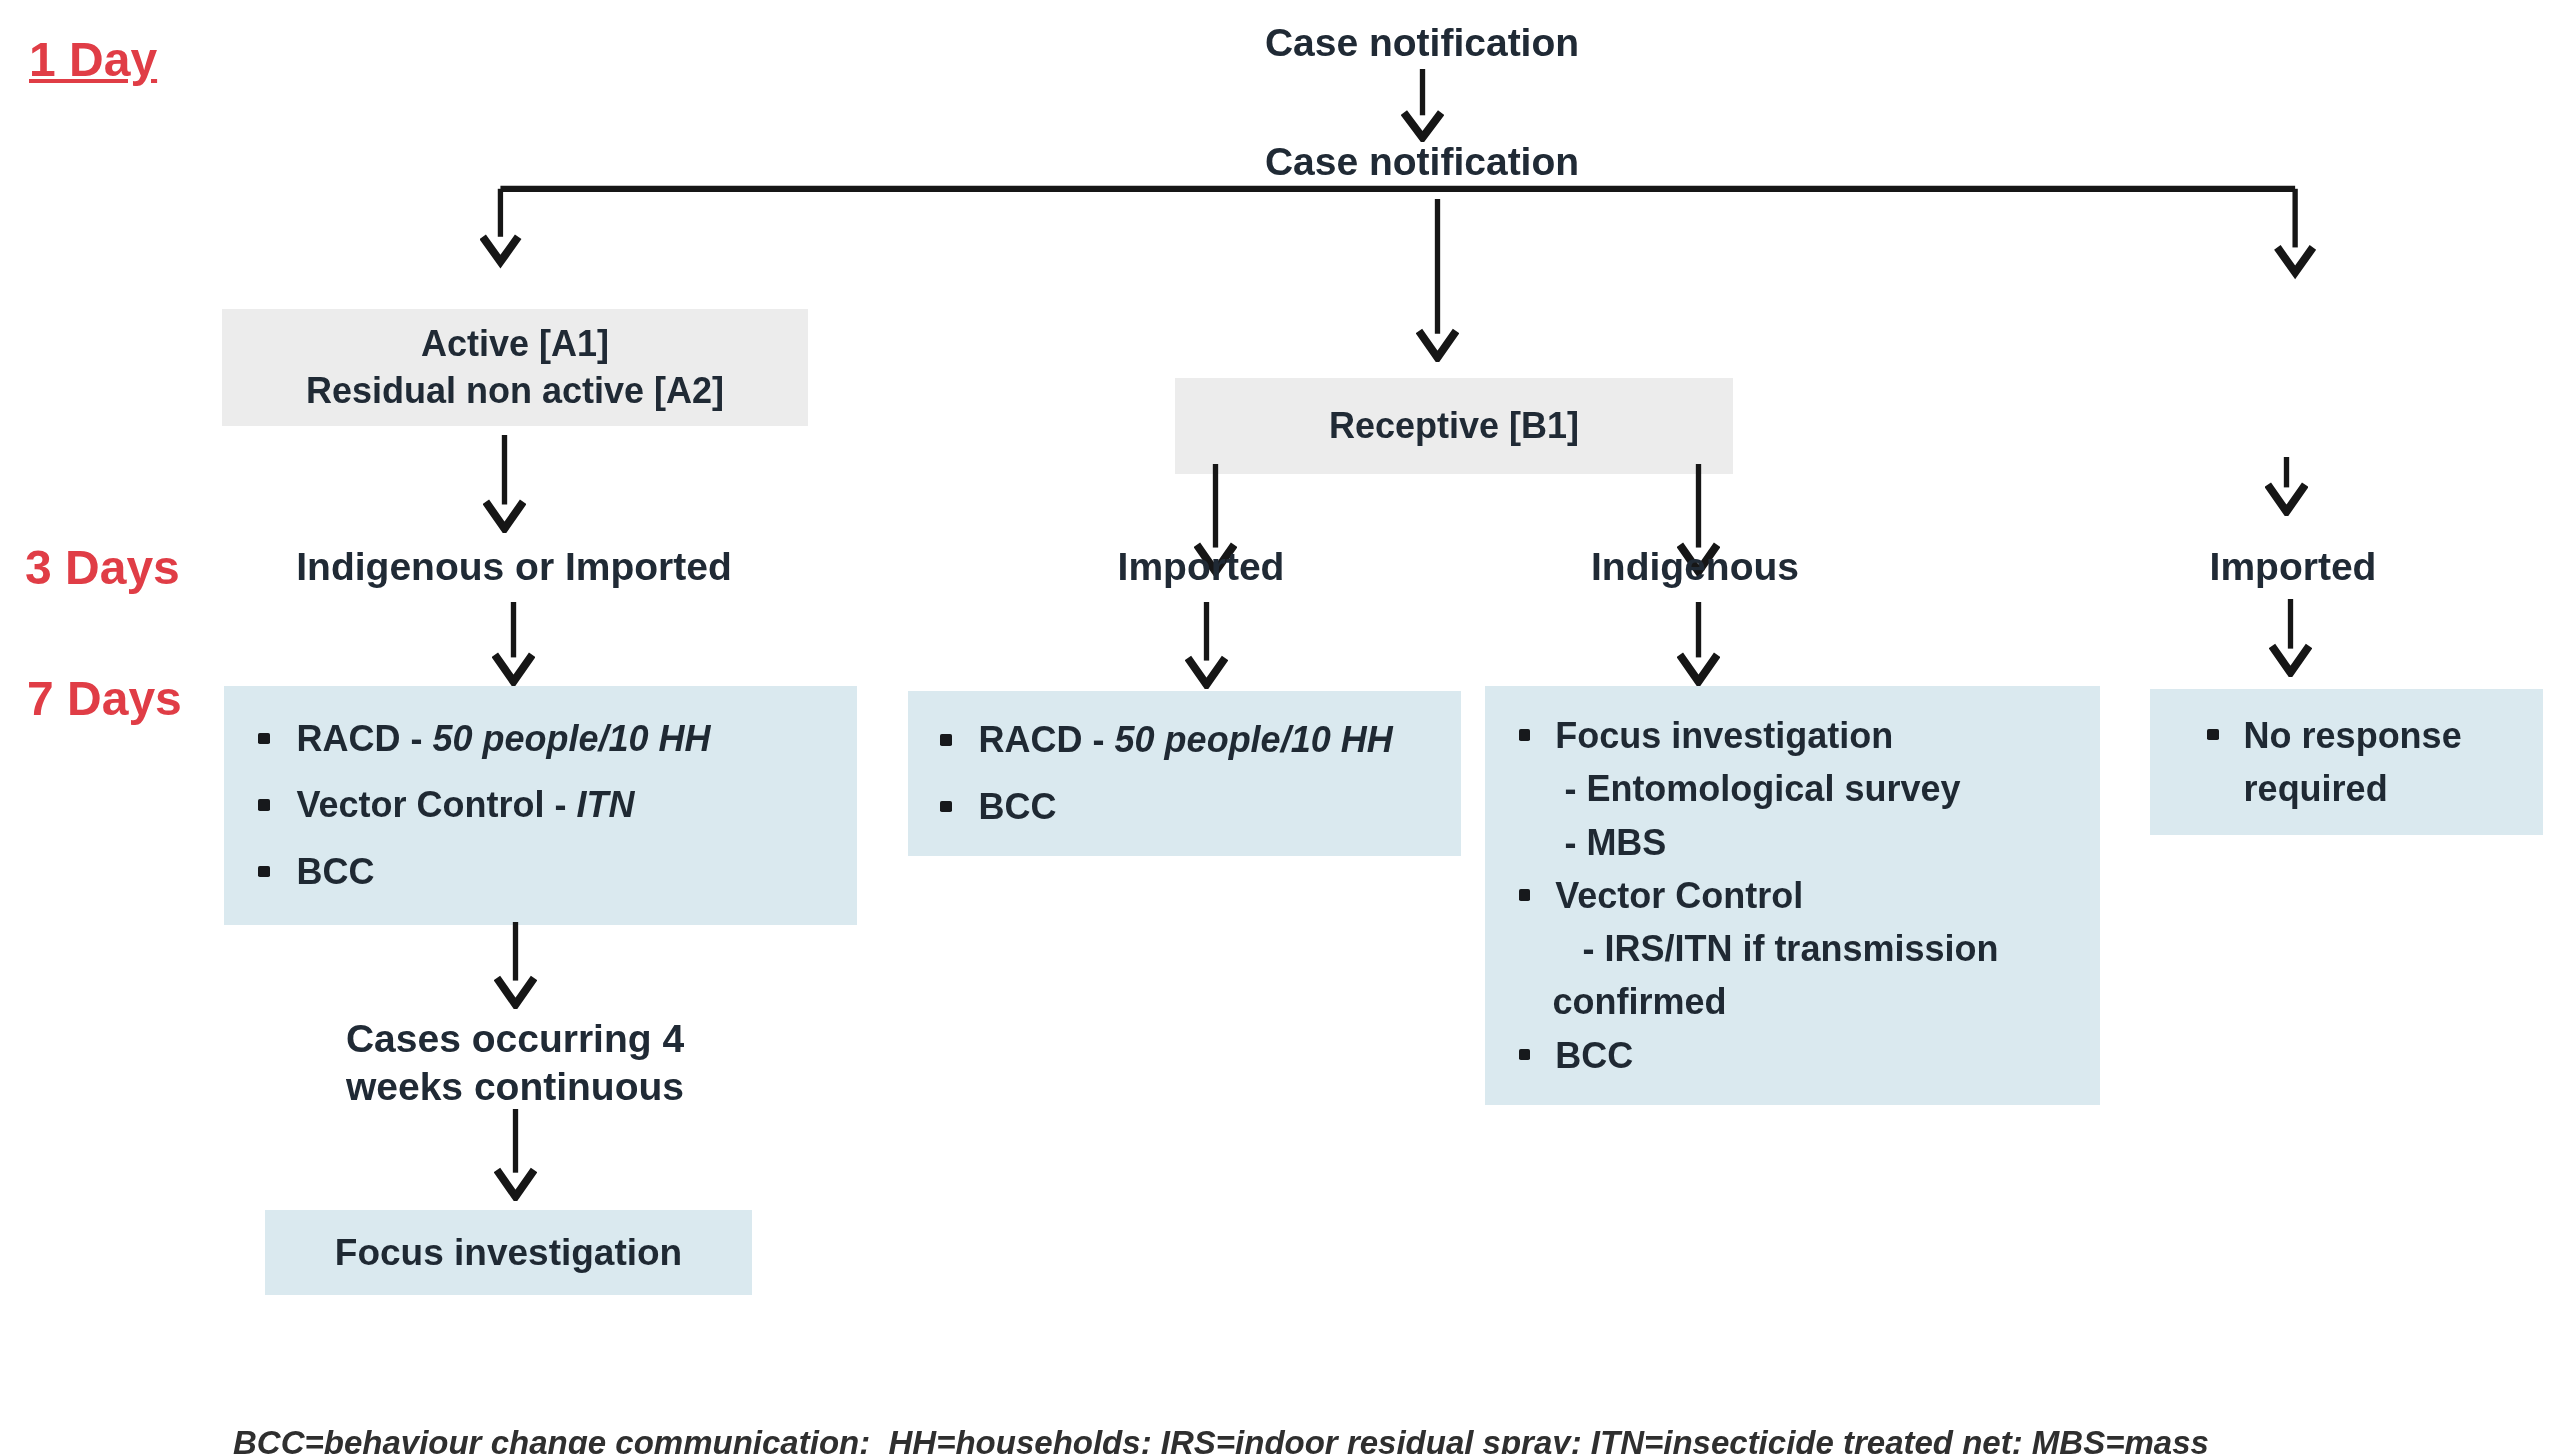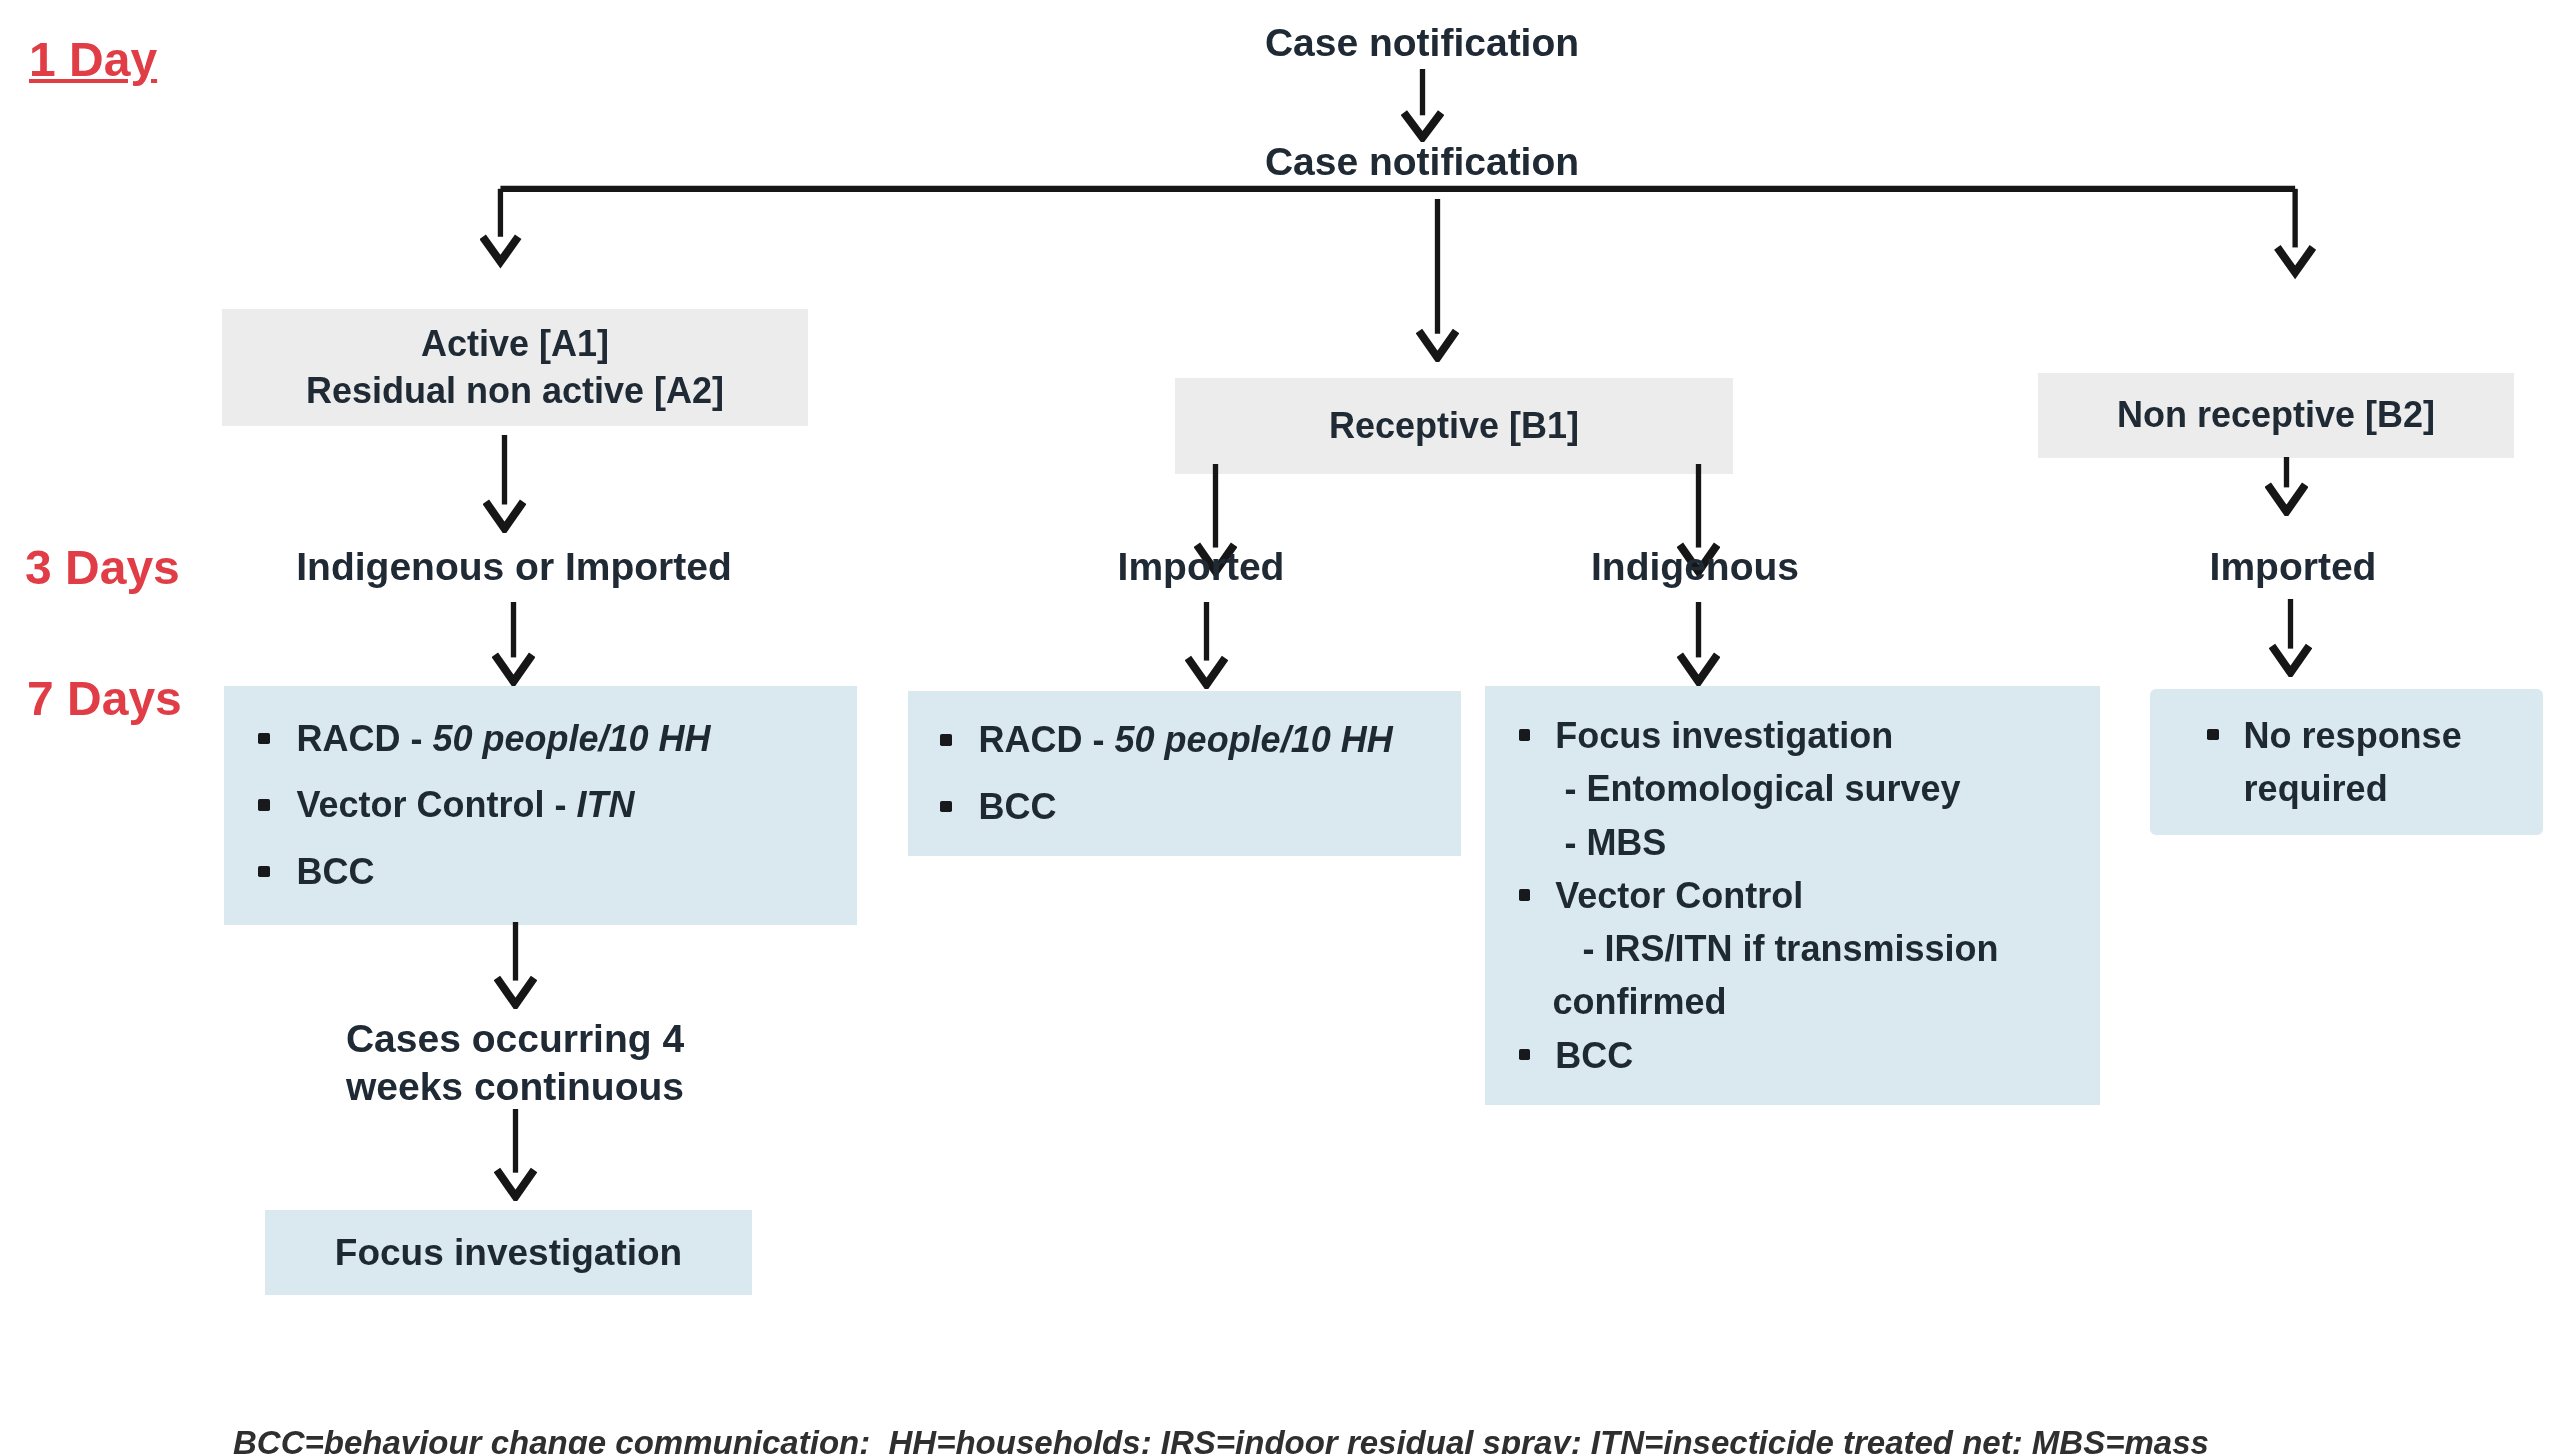--- a/index.html
+++ b/index.html
@@ -118,23 +118,20 @@
 
   <div class="gray-box" style="left:222px; top:309px; width:586px; height:117px;">
     <div>Active [A1]</div>
     <div>Residual non active [A2]</div>
   </div>
 
   <div class="gray-box" style="left:1175px; top:378px; width:558px; height:96px;">
     <div>Receptive [B1]</div>
   </div>
 
-  <div class="gray-box" style="left:2038px; top:373px; width:476px; height:85px;">
-    <div>Non receptive [B2]</div>
-  </div>
 
   <svg class="arrow" style="left:483px; top:435px;" width="43" height="98" viewBox="0 0 48 110">
     <line x1="24" y1="0" x2="24" y2="78" stroke="#161616" stroke-width="6"></line>
     <polyline points="3,75 24,105 45,75" fill="none" stroke="#161616" stroke-width="9"></polyline>
   </svg>
   <svg class="arrow" style="left:1194px; top:464px;" width="43" height="112" viewBox="0 0 48 126">
     <line x1="24" y1="0" x2="24" y2="94" stroke="#161616" stroke-width="6"></line>
     <polyline points="3,91 24,121 45,91" fill="none" stroke="#161616" stroke-width="9"></polyline>
   </svg>
   <svg class="arrow" style="left:1677px; top:464px;" width="43" height="112" viewBox="0 0 48 126">
@@ -211,21 +208,21 @@
     </div>
     <div class="li sub hang">
       <span class="txt">-  IRS/ITN if transmission confirmed</span>
     </div>
     <div class="li">
       <span class="dot"></span>
       <span class="txt">BCC</span>
     </div>
   </div>
 
-  <div class="blue-box tight" style="left:2150px; top:689px; width:393px; padding:19.5px 7.1px;border-radius:6px;">
+  <div class="blue-box tight" style="left:2150px; top:689px; width:393px; padding:19.5px 7.1px;">
     <div class="li">
       <span class="dot" style="margin-left:50px;"></span>
       <span class="txt">No response required</span>
     </div>
   </div>
 
   <svg class="arrow" style="left:494px; top:922px;" width="43" height="87" viewBox="0 0 48 98">
     <line x1="24" y1="0" x2="24" y2="66" stroke="#161616" stroke-width="6"></line>
     <polyline points="3,63 24,93 45,63" fill="none" stroke="#161616" stroke-width="9"></polyline>
   </svg>

